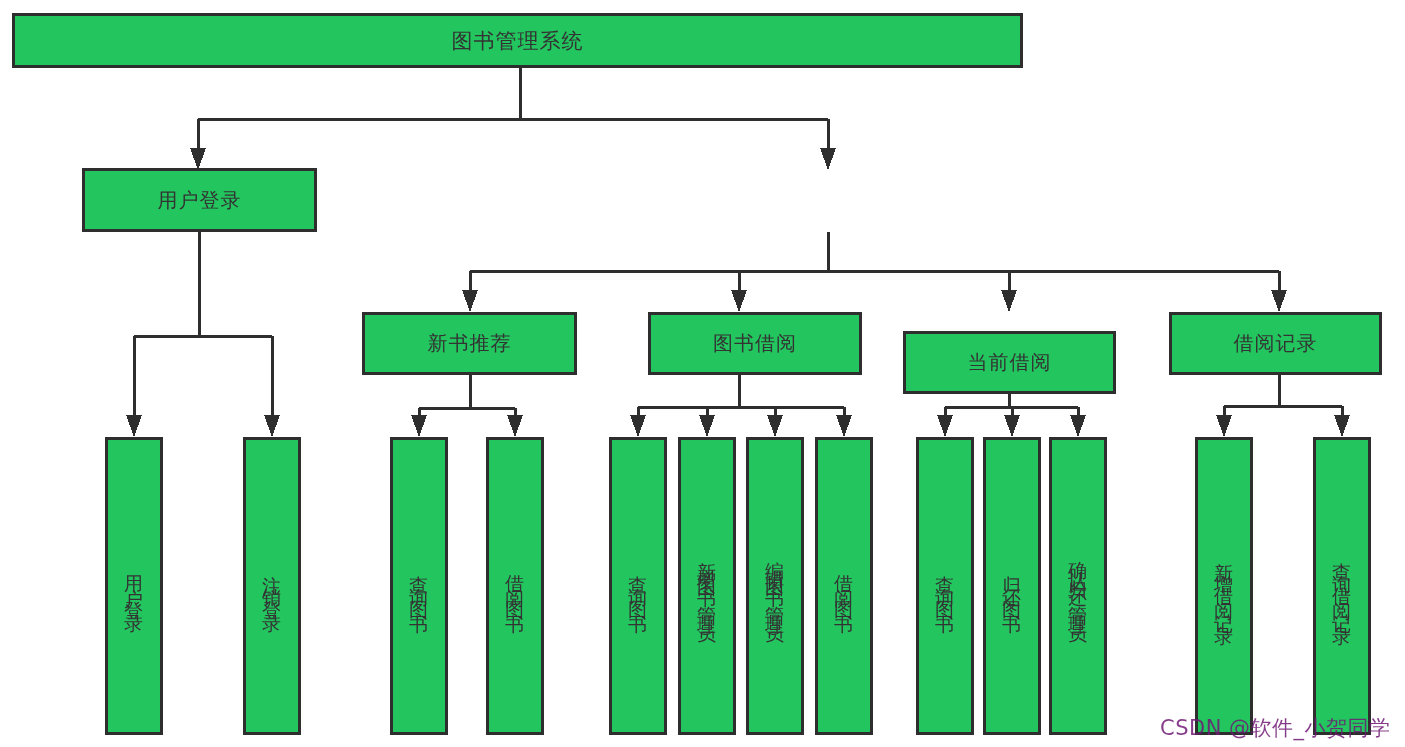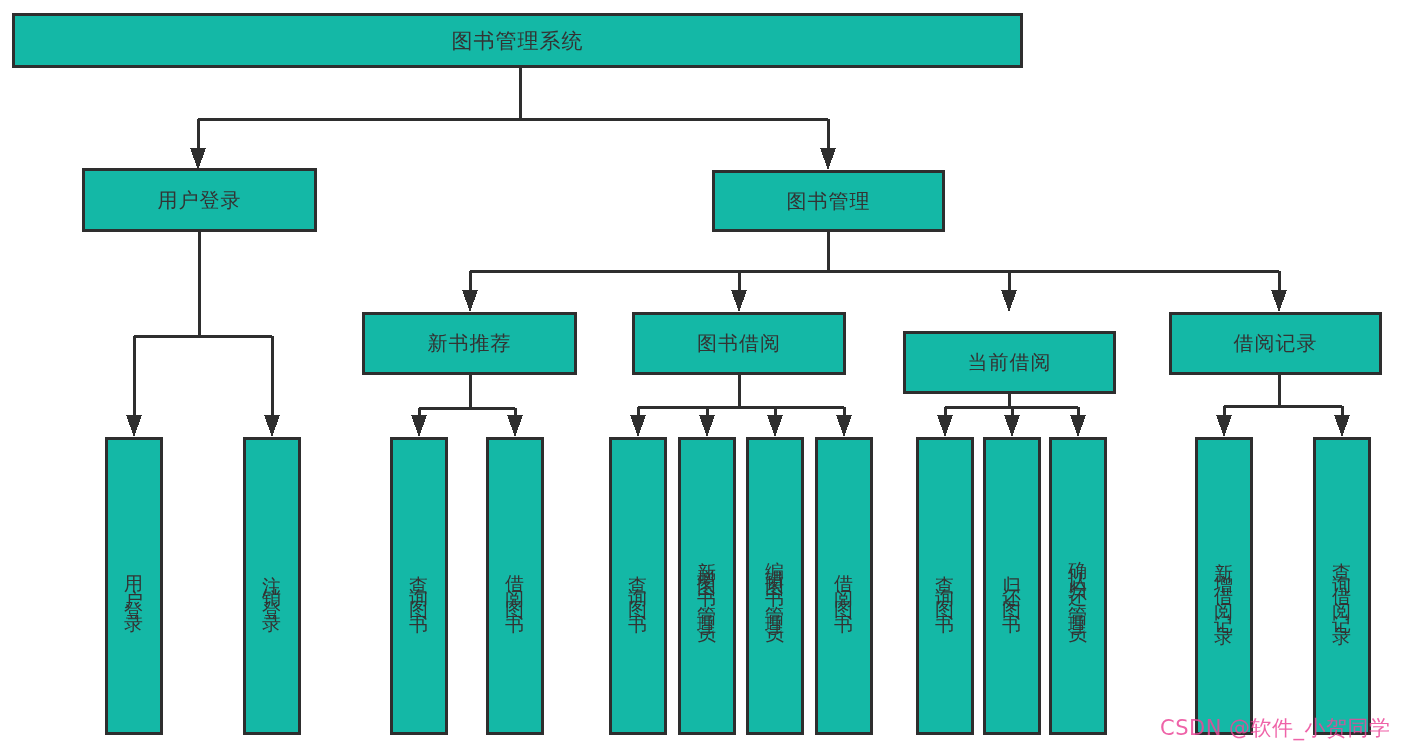--- a/index.html
+++ b/index.html
@@ -6,37 +6,37 @@
   #canvas{
     position:relative;
     width:1405px;height:747px;
     background:#ffffff;
     font-family:"DejaVu Sans","Liberation Sans",sans-serif;
     overflow:hidden;
   }
   #connectors{position:absolute;left:0;top:0;width:1405px;height:747px;}
   .box{
     position:absolute;
-    background:#14b8a6;
+    background:#22c55e;
     border:3px solid #2e2e2e;
     box-sizing:border-box;
     display:flex;align-items:center;justify-content:center;
     color:#333333;
     font-size:20px;
     letter-spacing:1px;
     text-align:center;
   }
   
   .n-root{left:12px;top:13px;width:1011px;height:55px;font-size:21px;}
   
   .n-user-login{left:82px;top:168px;width:235px;height:64px;}
   .n-book-mgmt{left:712px;top:170px;width:233px;height:62px;}
   
   .n-l3-1{left:362px;top:312px;width:215px;height:63px;}
-  .n-l3-2{left:632px;top:312px;width:214px;height:63px;}
+  .n-l3-2{left:648px;top:312px;width:214px;height:63px;}
   .n-l3-3{left:903px;top:312px;width:213px;height:63px;margin-top:19px;}
   .n-l3-4{left:1169px;top:312px;width:213px;height:63px;}
   
   .leaf{top:437px;height:298px;width:58px;}
   .lf-1{left:105px;}  .lf-2{left:243px;}
   .lf-3{left:390px;}  .lf-4{left:486px;}
   .lf-5{left:609px;}  .lf-6{left:678px;}  .lf-7{left:746px;}  .lf-8{left:815px;}
   .lf-9{left:916px;}  .lf-10{left:983px;} .lf-11{left:1049px;}
   .lf-12{left:1195px;}.lf-13{left:1313px;}
   .vtext{
@@ -45,21 +45,21 @@
     font-size:19px;
     letter-spacing:13px;
     line-height:1;
     white-space:nowrap;
   }
   .tight .vtext{letter-spacing:9px;}
   .watermark{
     position:absolute;
     left:1160px;top:714px;
     font-size:21px;
-    color:#ec4899;
+    color:#701a75;
     opacity:0.85;
     letter-spacing:0.5px;
     white-space:nowrap;
   }
   svg line, svg path{stroke:#2e2e2e;stroke-width:3;fill:none;}
   svg polygon{fill:#2e2e2e;stroke:none;}
 </style>
 </head>
 <body>
 
@@ -127,23 +127,20 @@
     <polygon points="1334,415 1350,415 1342,437"></polygon>
   </svg>
 
   <div class="box n-root">
     <span>图书管理系统</span>
   </div>
 
   <div class="box n-user-login">
     <span>用户登录</span>
   </div>
-  <div class="box n-book-mgmt">
-    <span>图书管理</span>
-  </div>
 
   <div class="box n-l3-1">
     <span>新书推荐</span>
   </div>
   <div class="box n-l3-2">
     <span>图书借阅</span>
   </div>
   <div class="box n-l3-3">
     <span>当前借阅</span>
   </div>

